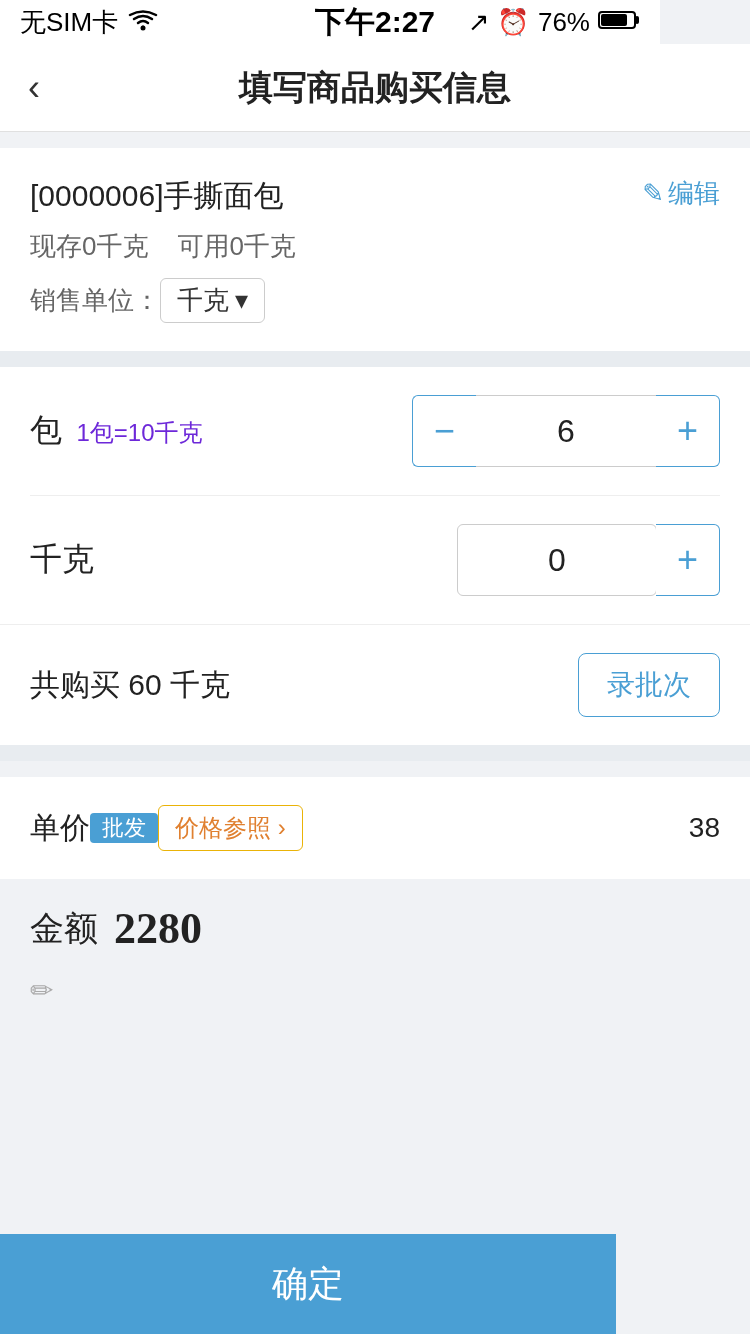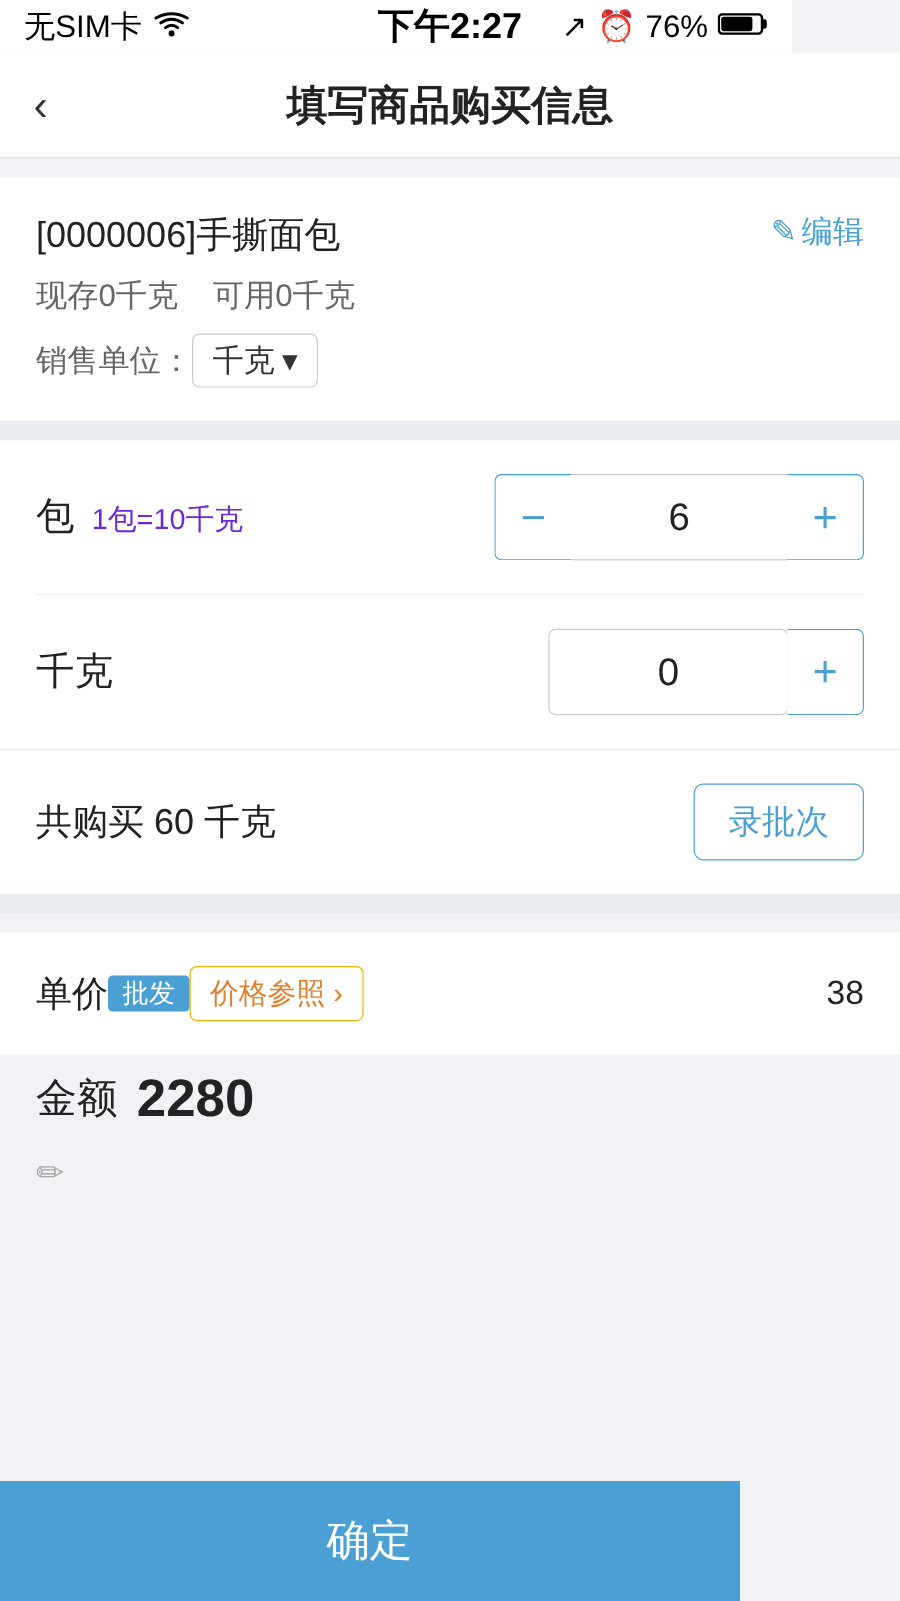--- a/index.html
+++ b/index.html
@@ -270,21 +270,22 @@
     }
     .price-value {
       font-size: 28px;
       color: #222;
       font-weight: 500;
     }
 
     
     .amount-section {
       background: #f0f2f5;
-      padding: 12px 30px 0;
+      padding: 24px 30px 0;
+      font-family: Liberation Serif, serif;
     }
     .amount-row {
       display: flex;
       align-items: center;
       gap: 16px;
       margin-bottom: 20px;
     }
     .amount-label {
       font-size: 34px;
       color: #222;

